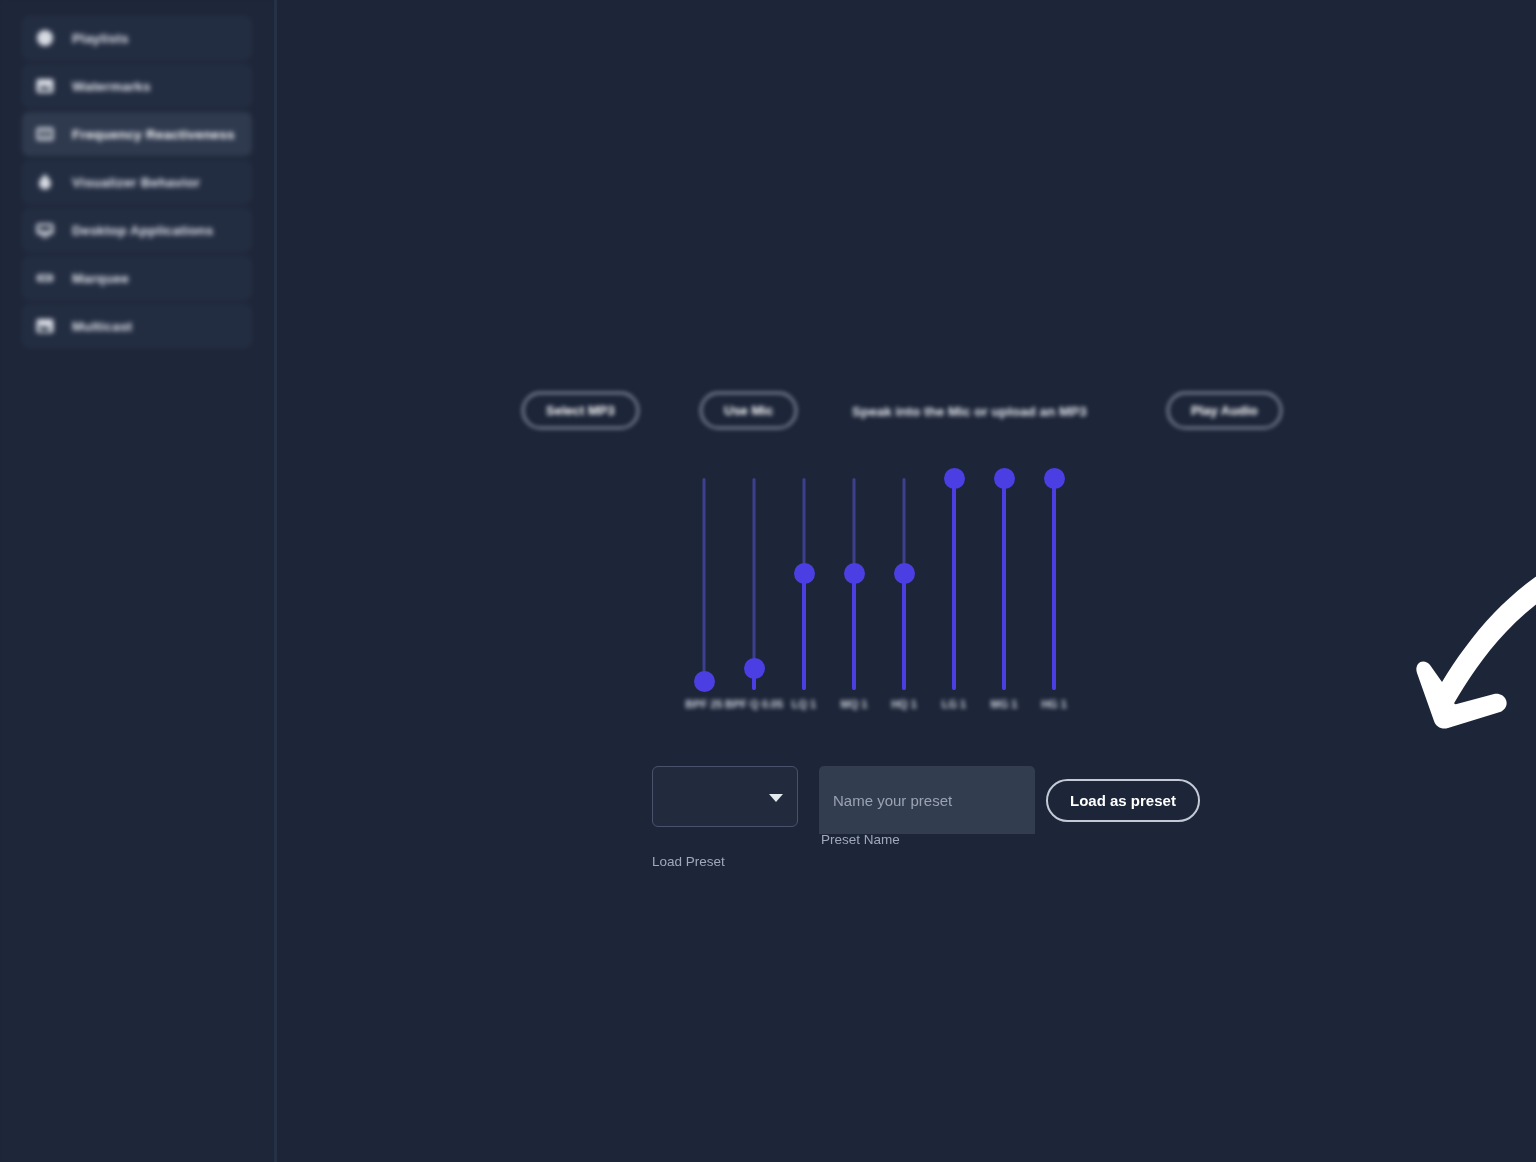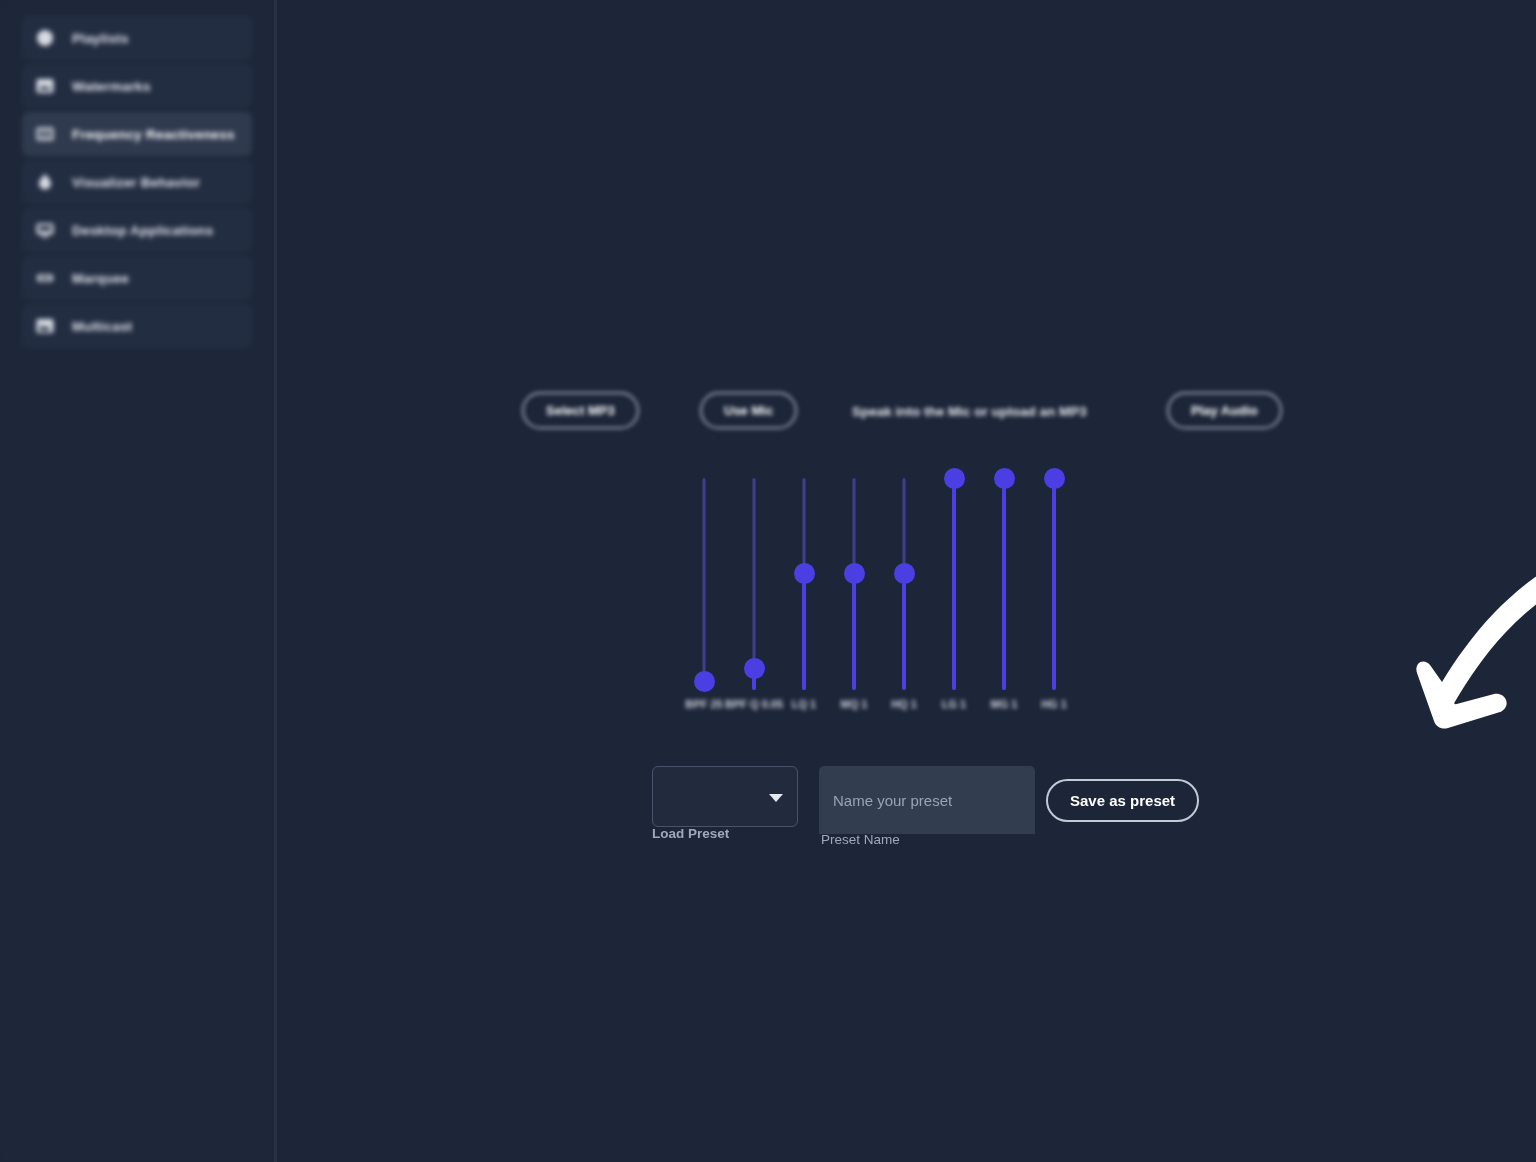--- a/index.html
+++ b/index.html
@@ -126,22 +126,22 @@
     width: 0; height: 0;
     border-left: 7px solid transparent;
     border-right: 7px solid transparent;
     border-top: 8px solid #e4e8ef;
   }
   #load-preset-value {
     position: absolute; left: 12px; top: 50%; transform: translateY(-50%);
     font-size: 13px; color: #c9cfdb;
   }
   #load-preset-label {
-    position: absolute; left: 0; top: 60px;
-    font-size: 13.5px; color: #9fa9bb; font-weight: 700; text-align: center;
+    position: absolute; left: 0; top: 88px;
+    font-size: 13.5px; color: #9fa9bb; font-weight: 400; text-align: center;
   }
 
   #preset-name-wrap { position: absolute; left: 167px; top: 0; }
   #preset-name-input {
     width: 216px; height: 68px;
     background: #333d50;
     border: none;
     border-top-left-radius: 5px; border-top-right-radius: 5px;
     color: #e5e9f0;
     font-size: 15px;
@@ -325,21 +325,21 @@
           <span id="chevron-down-icon"></span>
         </div>
         <div id="load-preset-label">Load Preset</div>
       </div>
 
       <div id="preset-name-wrap">
         <input id="preset-name-input" type="text" placeholder="Name your preset" style="">
         <div id="preset-name-label">Preset Name</div>
       </div>
 
-      <button id="save-as-preset-button">Save as preset</button>
+      <button id="save-as-preset-button">Load as preset</button>
     </div>
 
     <svg id="arrow-annotation" viewBox="0 0 400 215">
       <path fill="#ffffff" d="M392,39 C355,12 305,3 262,8 C205,14 152,44 110,88
         C89,110 72,134 58,157 L46,140 C43,136 37,135 34,139 C32,142 32,145 33,148
         L50,196 C52,202 58,205 64,203 L116,187 C121,185 124,180 122,175
         C120,170 115,168 110,169 L69,180 C83,156 100,130 122,107
         C160,67 207,39 257,32 C297,26 340,34 374,56 C378,59 383,58 386,55
         L393,47 C396,44 395,41 392,39 Z"></path>
       <path fill="#ffffff" d="M40,146 C52,160 68,178 84,190 C78,193 70,196 63,198

